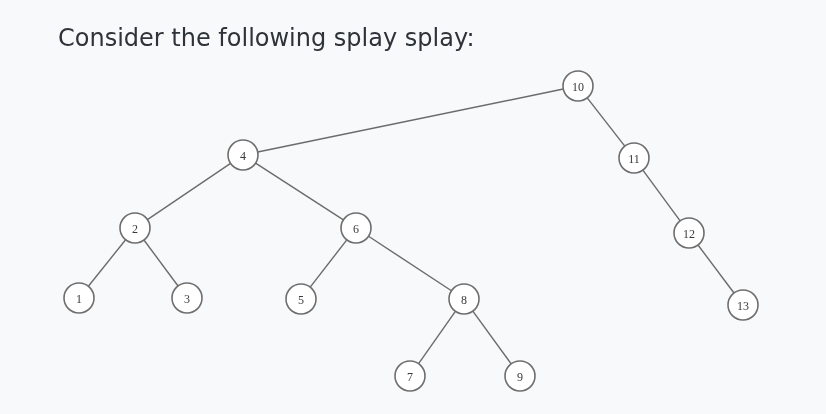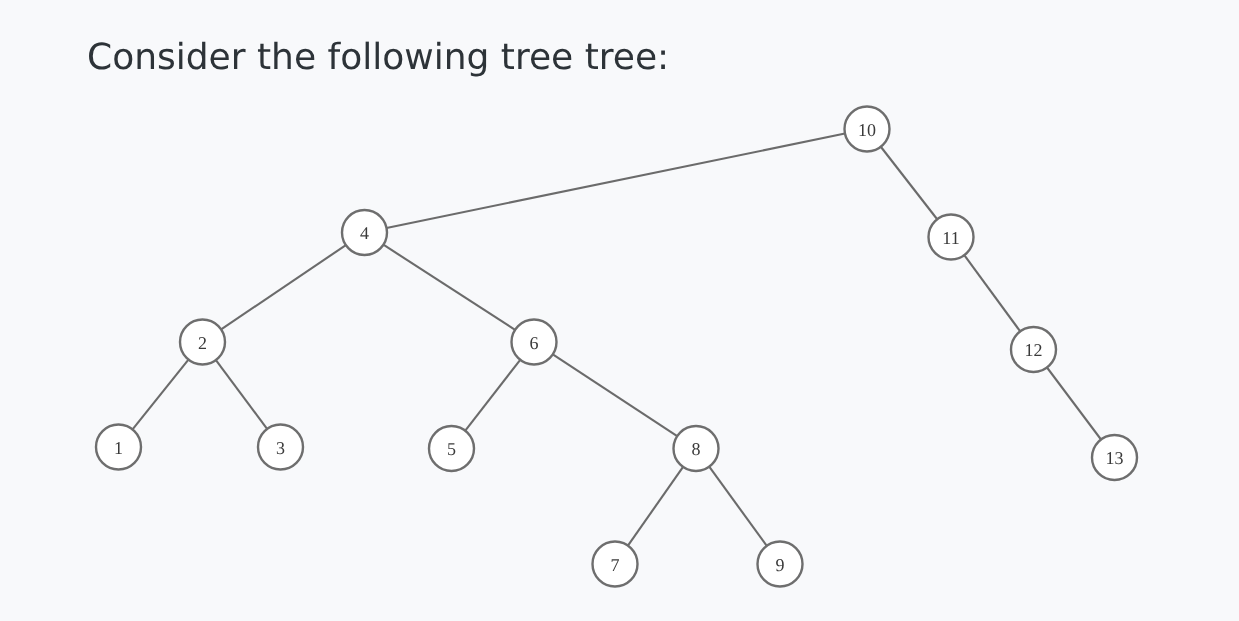--- a/index.html
+++ b/index.html
@@ -42,21 +42,21 @@
       font-family: "Liberation Serif", serif;
       font-size: 12px;
       fill: #3a3a3a;
       text-anchor: middle;
       dominant-baseline: central;
     }
   </style>
 </head>
 <body>
 
-<div class="prompt">Consider the following tree tree:</div>
+<div class="prompt">Consider the following splay splay:</div>
 
 <svg class="tree" width="826" height="414" viewBox="0 0 826 414" xmlns="http://www.w3.org/2000/svg">
   <g id="edges">
       <line x1="563.3083991656459" y1="89.02603121662814" x2="257.691600834354" y2="151.97396878337184" class="edge"></line>
       <line x1="587.2091092027238" y1="97.8402832606449" x2="624.7908907972762" y2="146.1597167393551" class="edge"></line>
       <line x1="230.57260833659848" y1="163.3999962169288" x2="147.42739166340152" y2="219.6000037830712" class="edge"></line>
       <line x1="255.59953190485507" y1="163.13952061110106" x2="343.4004680951449" y2="219.86047938889894" class="edge"></line>
       <line x1="125.62957428668363" y1="239.71303214164544" x2="88.37042571331637" y2="286.28696785835456" class="edge"></line>
       <line x1="143.9448600200639" y1="240.0411577193168" x2="178.0551399799361" y2="285.9588422806832" class="edge"></line>
       <line x1="346.8140338713429" y1="239.85824718426647" x2="310.1859661286571" y2="287.1417528157335" class="edge"></line>

